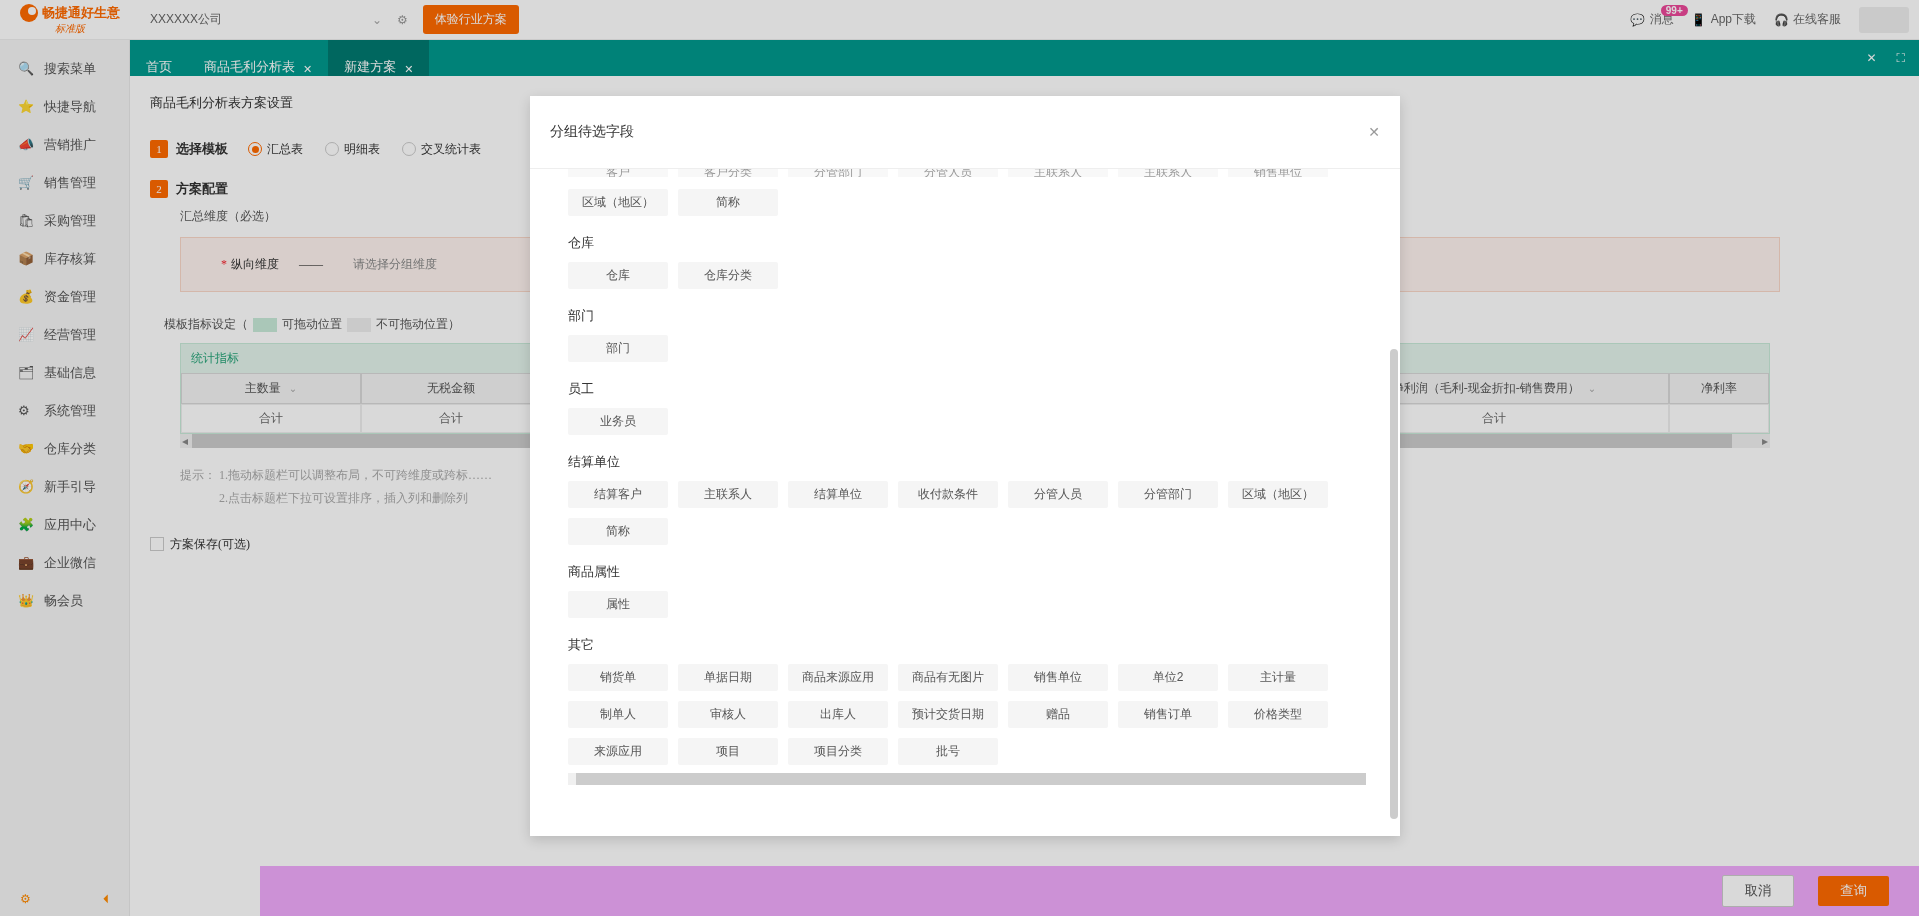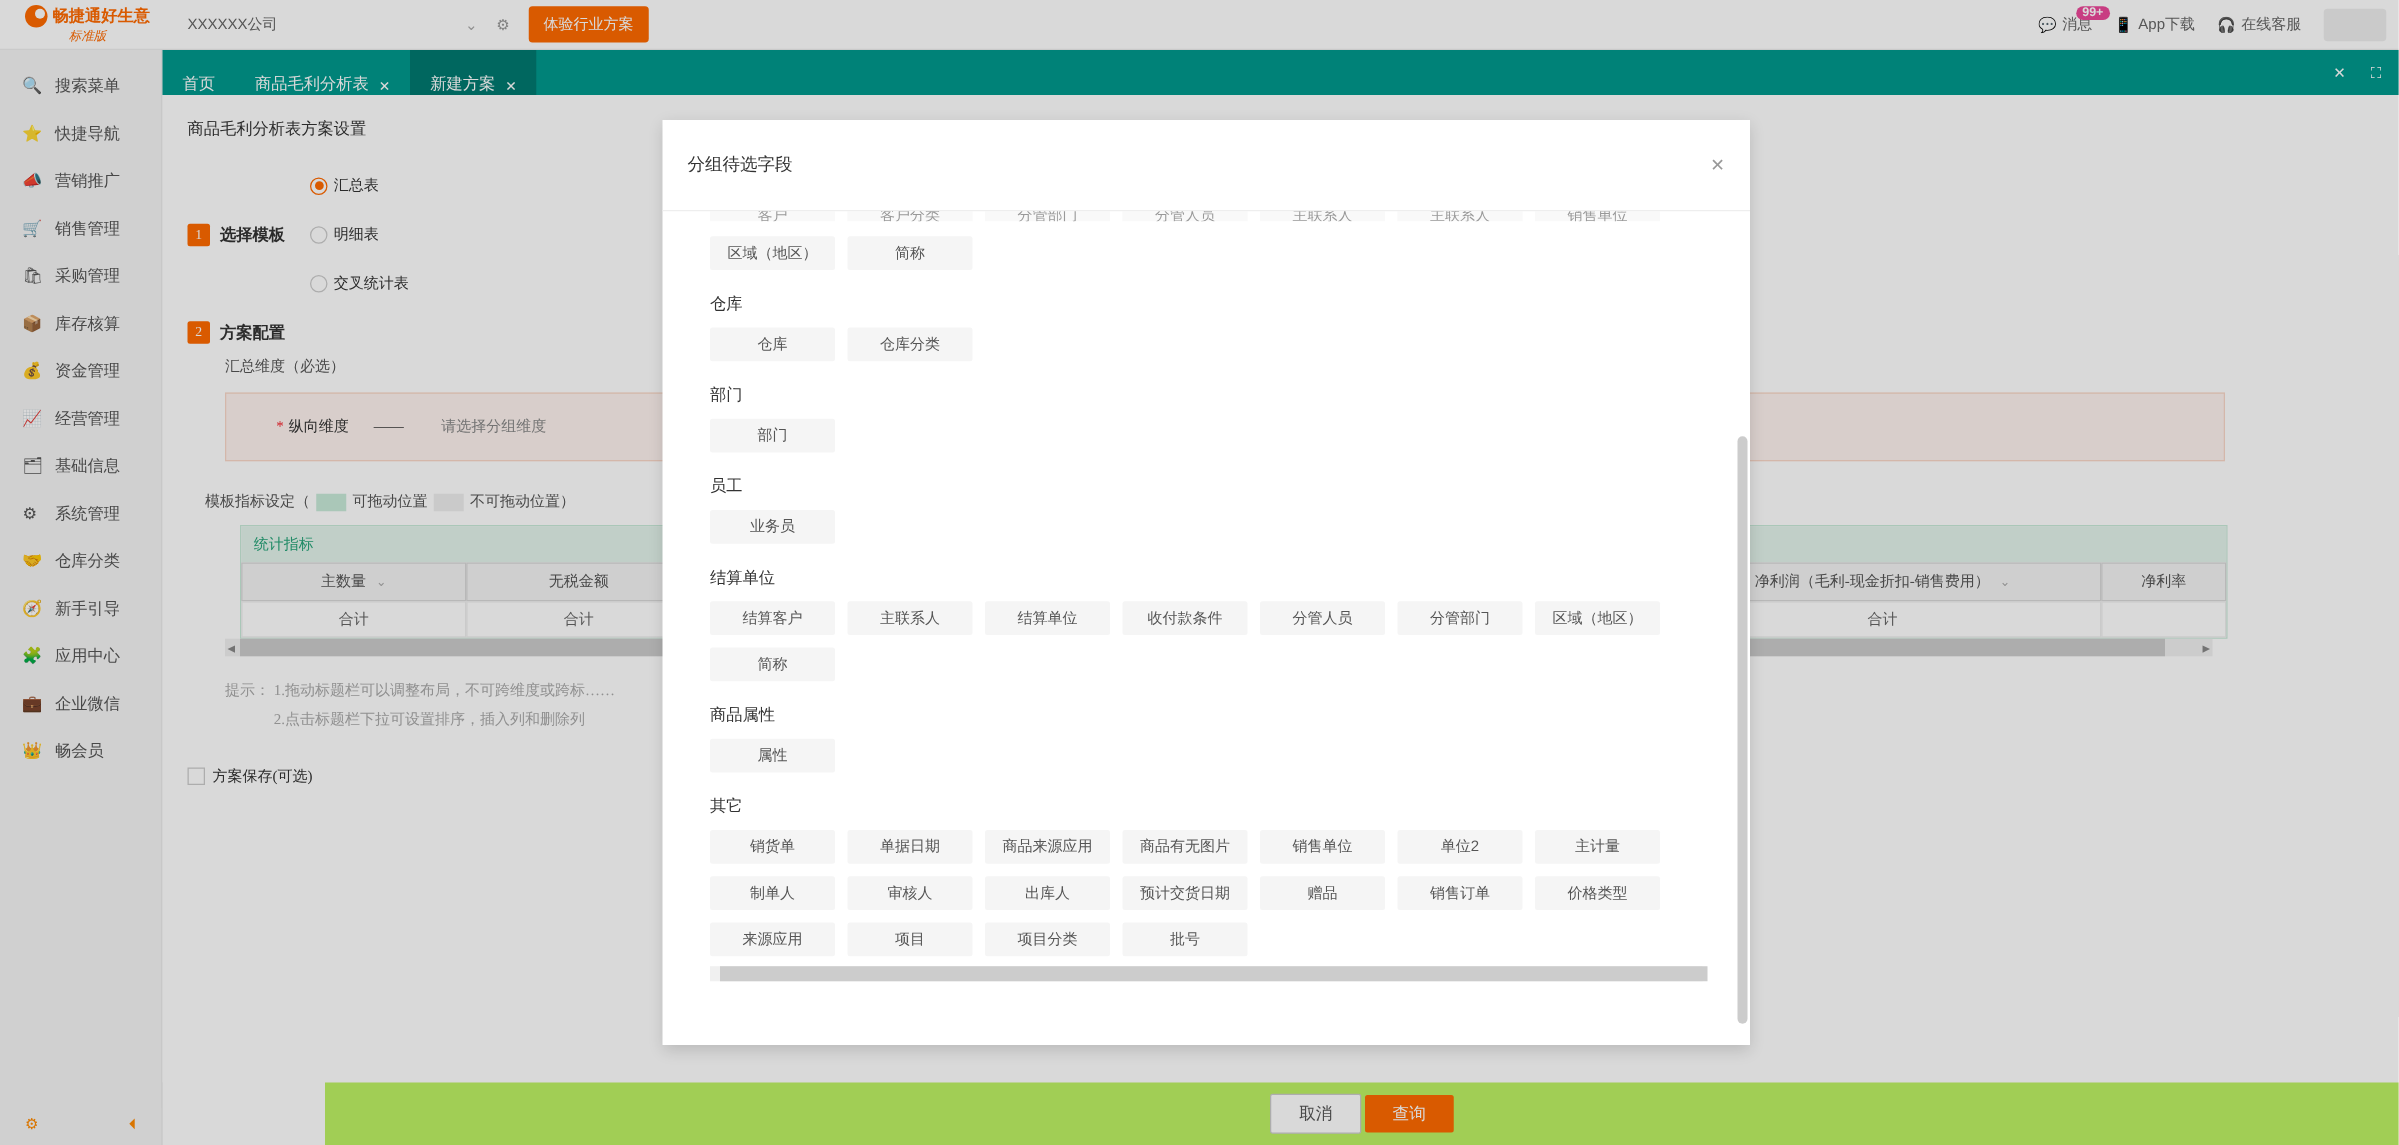--- a/index.html
+++ b/index.html
@@ -33,50 +33,50 @@
 .tab.active { background: #007a70; }
 .tab .close { margin-left: 8px; font-size: 11px; }
 .tabs-right { margin-left: auto; display: flex; align-items: center; padding: 0 14px; gap: 20px; color: #fff; }
 
 
 .main { position: absolute; left: 130px; right: 0; top: 76px; bottom: 50px; padding: 10px 20px; overflow: auto; background: #fff; font-family: Liberation Serif, serif; }
 .page-title { font-size: 13px; color: #333; margin-bottom: 20px; padding: 8px 0; }
 .section-row { display: flex; align-items: center; margin-bottom: 22px; }
 .step-badge { width: 18px; height: 18px; background: #ff6a00; color: #fff; display: inline-flex; align-items: center; justify-content: center; border-radius: 2px; font-size: 11px; margin-right: 8px; }
 .step-label { font-size: 13px; font-weight: bold; }
-.radio-group { display: flex; gap: 22px; margin-left: 20px; flex-direction: column; }
+.radio-group { display: flex; gap: 22px; margin-left: 20px; }
 .radio-opt { display: flex; align-items: center; gap: 5px; }
 .radio-circle { width: 14px; height: 14px; border: 1px solid #ccc; border-radius: 50%; display: inline-flex; align-items: center; justify-content: center; }
 .radio-circle.sel { border-color: #ff6a00; }
 .radio-circle.sel::after { content: ""; width: 7px; height: 7px; background: #ff6a00; border-radius: 50%; }
 .summary-label { margin-left: 30px; color: #555; }
 .req-star { color: #f5222d; margin-right: 4px; }
 .dim-box { background: #fef3ef; border: 1px solid #f9d7c8; padding: 18px 40px; margin-left: 30px; margin-top: 12px; display: flex; align-items: center; gap: 20px; width: 1600px; }
 .dim-placeholder { color:#888; margin-left: 10px; }
 .indicator-row { display: flex; align-items: center; margin-top: 24px; margin-left: 14px; color:#555; }
 .legend-box { display: inline-block; width: 24px; height: 14px; margin: 0 5px; }
 .legend-box.d1 { background:#c8ead9; }
 .legend-box.d2 { background:#eee; }
-.table-wrap { margin-left: 42px; margin-top: 10px; border: 1px solid #c8ead9; width: 1590px; }
+.table-wrap { margin-left: 30px; margin-top: 10px; border: 1px solid #c8ead9; width: 1590px; }
 .table-head { background:#e3f4ec; color:#27a378; padding:6px 10px; font-size:12px; }
 .table-grid { display:flex; }
 .th-cell { flex:0 0 180px; border:1px solid #d9d9d9; background:#f4f4f4; text-align:center; padding:6px 8px; display:flex; align-items:center; justify-content:center; gap:8px; color:#555; }
 .th-cell.wide { flex:0 0 350px; }
 .ch-icon { color:#aaa; font-size:10px; }
 .tb-row { display:flex; }
 .tb-cell { flex:0 0 180px; border:1px solid #eee; text-align:center; padding:5px; color:#666; }
 .tb-cell.wide { flex:0 0 350px; }
 .h-scroll { height:14px; background:#f0f0f0; position:relative; margin-left:30px; width:1590px; }
 .h-scroll-thumb { position:absolute; height:100%; background:#ccc; }
 .hints { margin-left:30px; margin-top:16px; color:#aaa; line-height:1.9; }
 .save-row { margin-top:26px; display:flex; align-items:center; }
 .checkbox { width:14px; height:14px; border:1px solid #ccc; display:inline-block; margin-right:6px; }
 
 
-.bottom-bar { position:absolute; left:260px; right:0; bottom:0; height:50px; display:flex; align-items:center; justify-content:center; gap:3px; padding:0 30px; background:#bef264; }
+.bottom-bar { position:absolute; left:260px; right:0; bottom:0; height:50px; display:flex; align-items:center; justify-content:flex-end; gap:24px; padding:0 30px; background:#f0abfc; }
 .btn-default { background:#fff; border:1px solid #ccc; padding:6px 22px; border-radius:2px; cursor:pointer; color:#555; }
 .btn-primary { background:#ff6a00; border:none; color:#fff; padding:6px 22px; border-radius:2px; cursor:pointer; }
 
 
 .overlay { position:absolute; inset:0; background:rgba(0,0,0,0.15); }
 
 
 .modal { position:absolute; left:530px; top:96px; width:870px; height:740px; background:#fff; box-shadow:0 4px 12px rgba(0,0,0,.15); display:flex; flex-direction:column; }
 .modal-head { padding:27px 20px; border-bottom:1px solid #eee; display:flex; align-items:center; font-size:14px; }
 .modal-close { margin-left:auto; cursor:pointer; color:#999; font-size:14px; }

